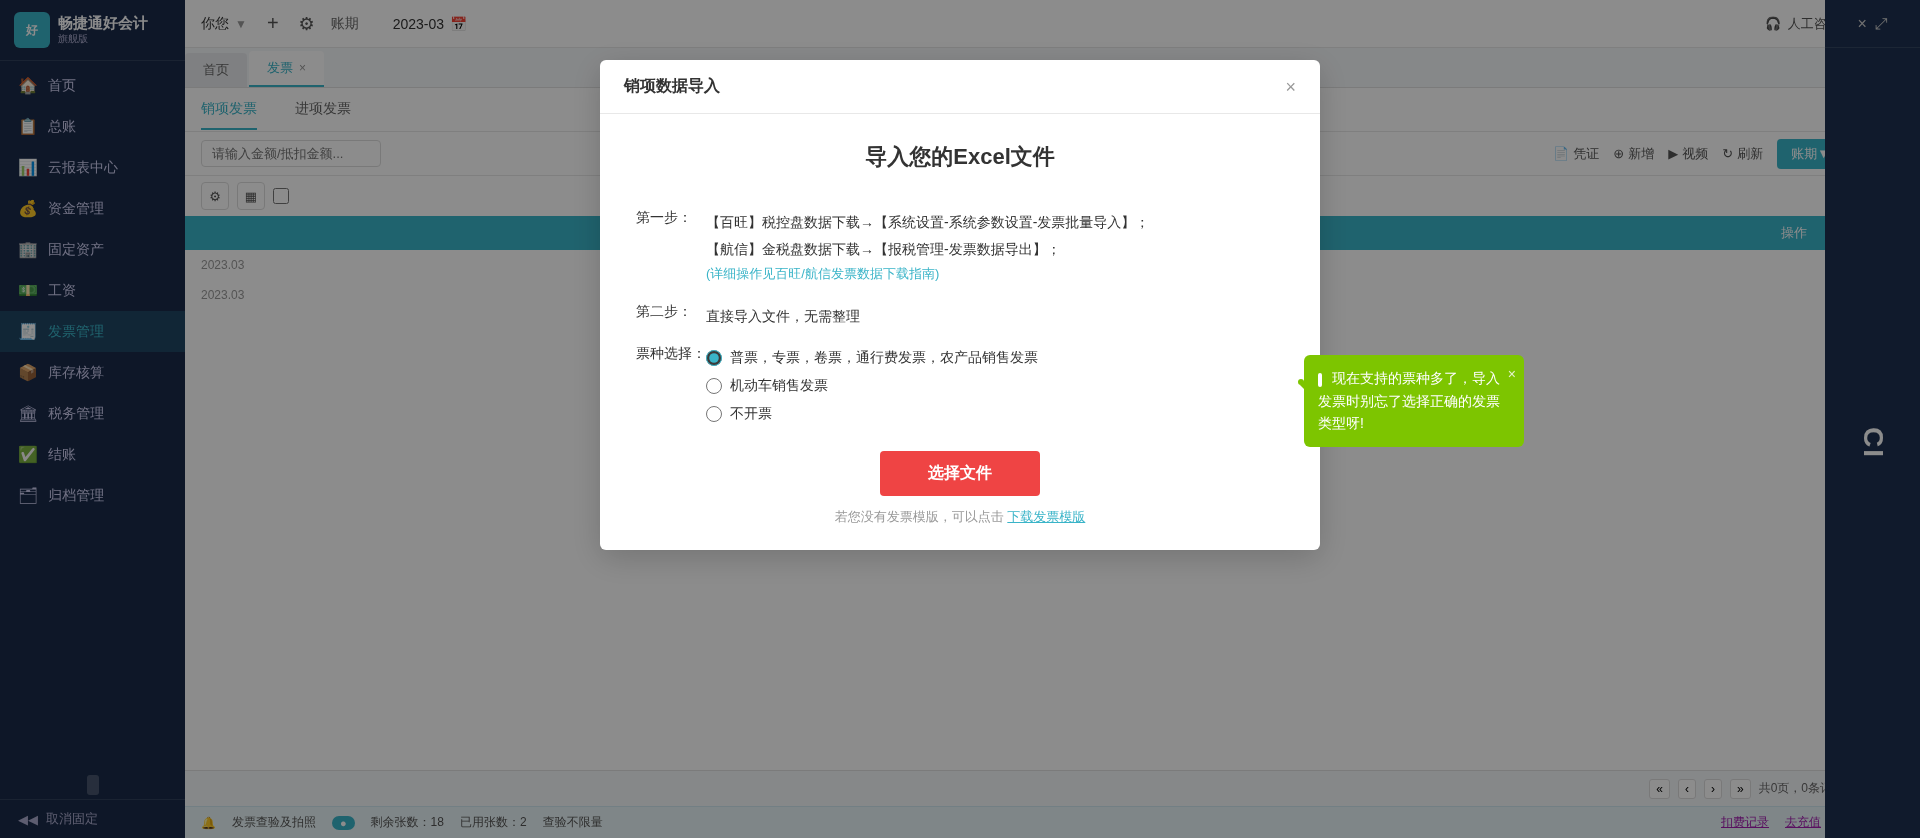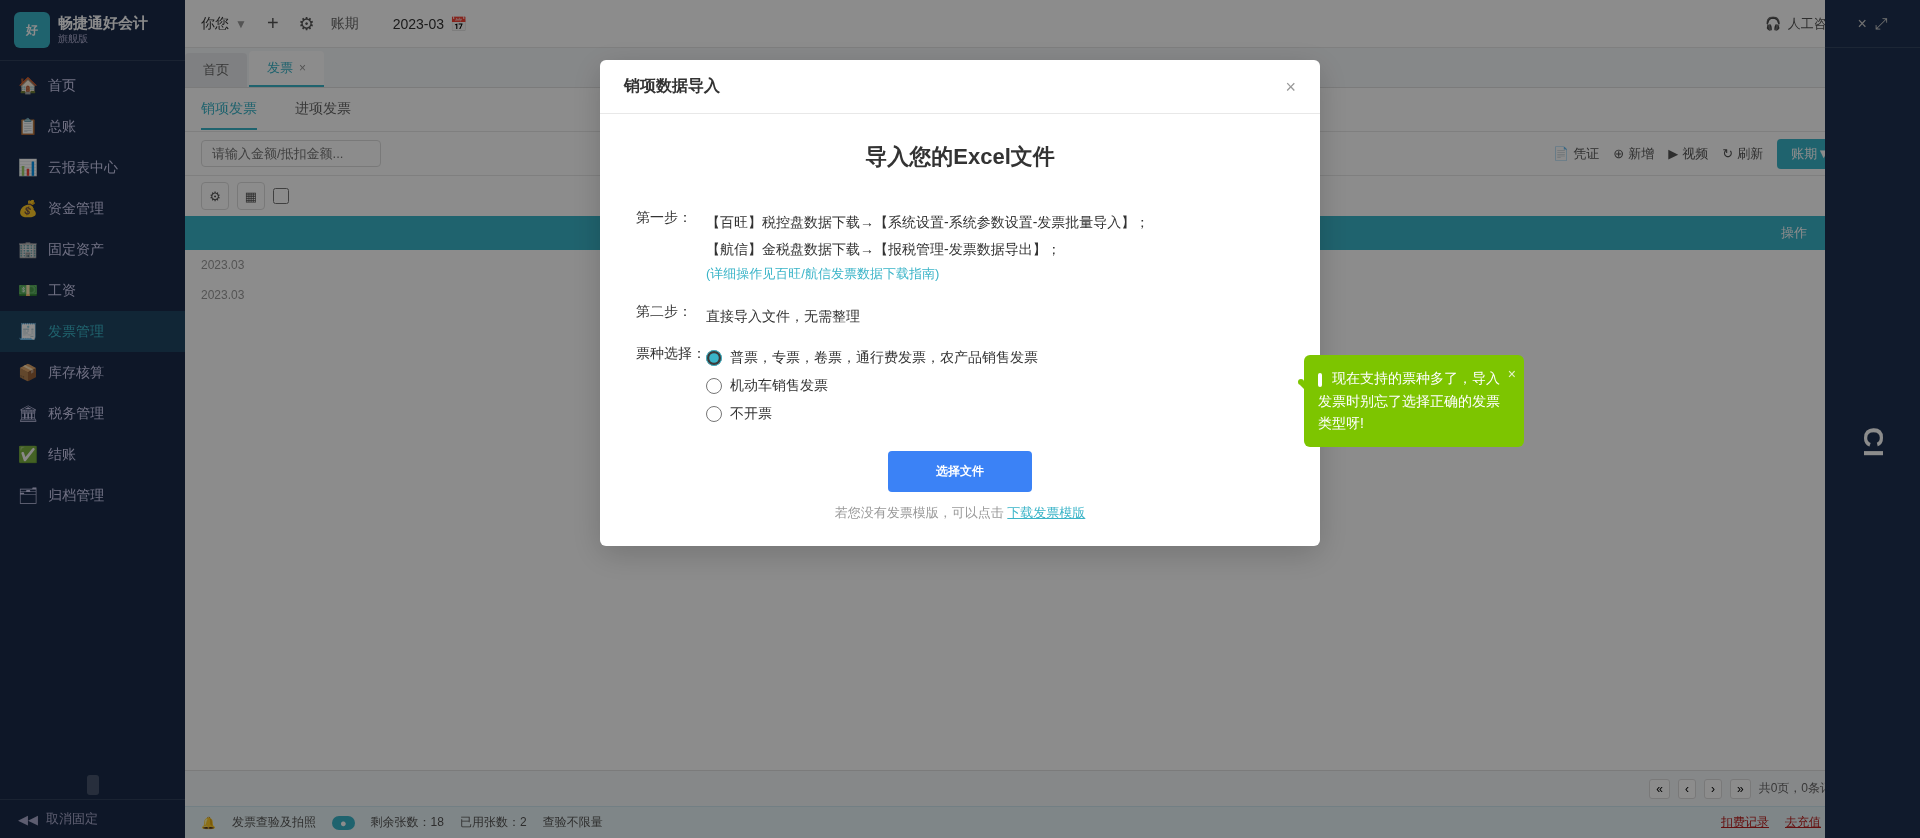--- a/index.html
+++ b/index.html
@@ -77,41 +77,41 @@
 
     
     .footer-bar { height: 36px; background: #f5f7fa; border-top: 1px solid #e0e0e0; display: flex; align-items: center; padding: 0 16px; gap: 8px; font-size: 12px; color: #666; }
     .footer-spacer { flex: 1; }
     .page-nav-btn { padding: 2px 6px; border: 1px solid #ddd; border-radius: 3px; cursor: pointer; background: #fff; font-size: 12px; }
     .footer-info { font-size: 12px; color: #666; }
 
     
     .status-bar { height: 32px; background: #e8f4f7; border-top: 1px solid #d0e8f0; display: flex; align-items: center; padding: 0 16px; gap: 16px; font-size: 12px; color: #555; }
     .status-badge { background: #3ab4c8; color: #fff; border-radius: 10px; padding: 1px 8px; font-size: 11px; }
-    .status-link { color: #b91c1c; cursor: pointer; text-decoration: underline; }
+    .status-link { color: #a21caf; cursor: pointer; text-decoration: underline; }
     .status-close { cursor: pointer; color: #999; }
 
     
     .modal-overlay { position: fixed; inset: 0; background: rgba(0,0,0,0.45); z-index: 1000; display: flex; align-items: flex-start; justify-content: center; padding-top: 60px; }
     .modal { background: #fff; border-radius: 6px; width: 720px; box-shadow: 0 8px 32px rgba(0,0,0,0.18); position: relative; }
     .modal-header { display: flex; align-items: center; justify-content: space-between; padding: 16px 24px; border-bottom: 1px solid #e8e8e8; }
     .modal-title { font-size: 16px; font-weight: bold; color: #333; }
     .modal-close { cursor: pointer; color: #999; font-size: 18px; line-height: 1; }
     .modal-body { padding: 28px 36px 24px 36px; }
     .modal-main-title { text-align: center; font-size: 22px; font-weight: bold; color: #333; margin-bottom: 28px; }
     .step-row { margin-bottom: 16px; display: flex; gap: 0; margin-top: 37px; }
     .step-label { font-size: 14px; color: #333; font-weight: 500; min-width: 70px; white-space: nowrap; }
     .step-content { font-size: 14px; color: #333; line-height: 1.9; }
     .step-link { color: #3ab4c8; text-decoration: none; }
     .step-note { color: #3ab4c8; font-size: 13px; }
     .ticket-select-label { font-size: 14px; color: #333; font-weight: 500; min-width: 70px; white-space: nowrap; }
     .radio-group { display: flex; flex-direction: column; gap: 10px; margin-top: 4px; }
     .radio-row { display: flex; align-items: center; gap: 8px; font-size: 14px; color: #333; }
     .radio-input { accent-color: #3ab4c8; width: 16px; height: 16px; cursor: pointer; }
-    .select-file-btn { display: block; margin: 28px auto 12px auto; background: #3b82f6; color: #fff; border: none; border-radius: 4px; padding: 12px 48px; font-size: 12px; font-weight: bold; cursor: pointer; }
+    .select-file-btn { display: block; margin: 28px auto 12px auto; background: #ef4444; color: #fff; border: none; border-radius: 4px; padding: 12px 48px; font-size: 16px; font-weight: bold; cursor: pointer; }
     .modal-footer-text { text-align: center; font-size: 13px; color: #999; margin-top: 8px; }
     .modal-footer-link { color: #3ab4c8; cursor: pointer; }
 
     
     .tooltip-bubble { position: absolute; right: -210px; top: 60px; background: #7dc500; color: #fff; border-radius: 6px; padding: 12px 14px; font-size: 14px; line-height: 1.6; width: 220px; z-index: 10; }
     .tooltip-bubble::before { content: ''; position: absolute; left: -10px; top: 24px; border: 6px solid transparent; border-right-color: #7dc500; }
     .tooltip-close { position: absolute; top: 8px; right: 8px; cursor: pointer; font-size: 14px; color: rgba(255,255,255,0.8); }
 
     
     .right-panel { position: fixed; right: 0; top: 0; width: 95px; height: 838px; background: #1e3050; display: flex; flex-direction: column; align-items: center; }

